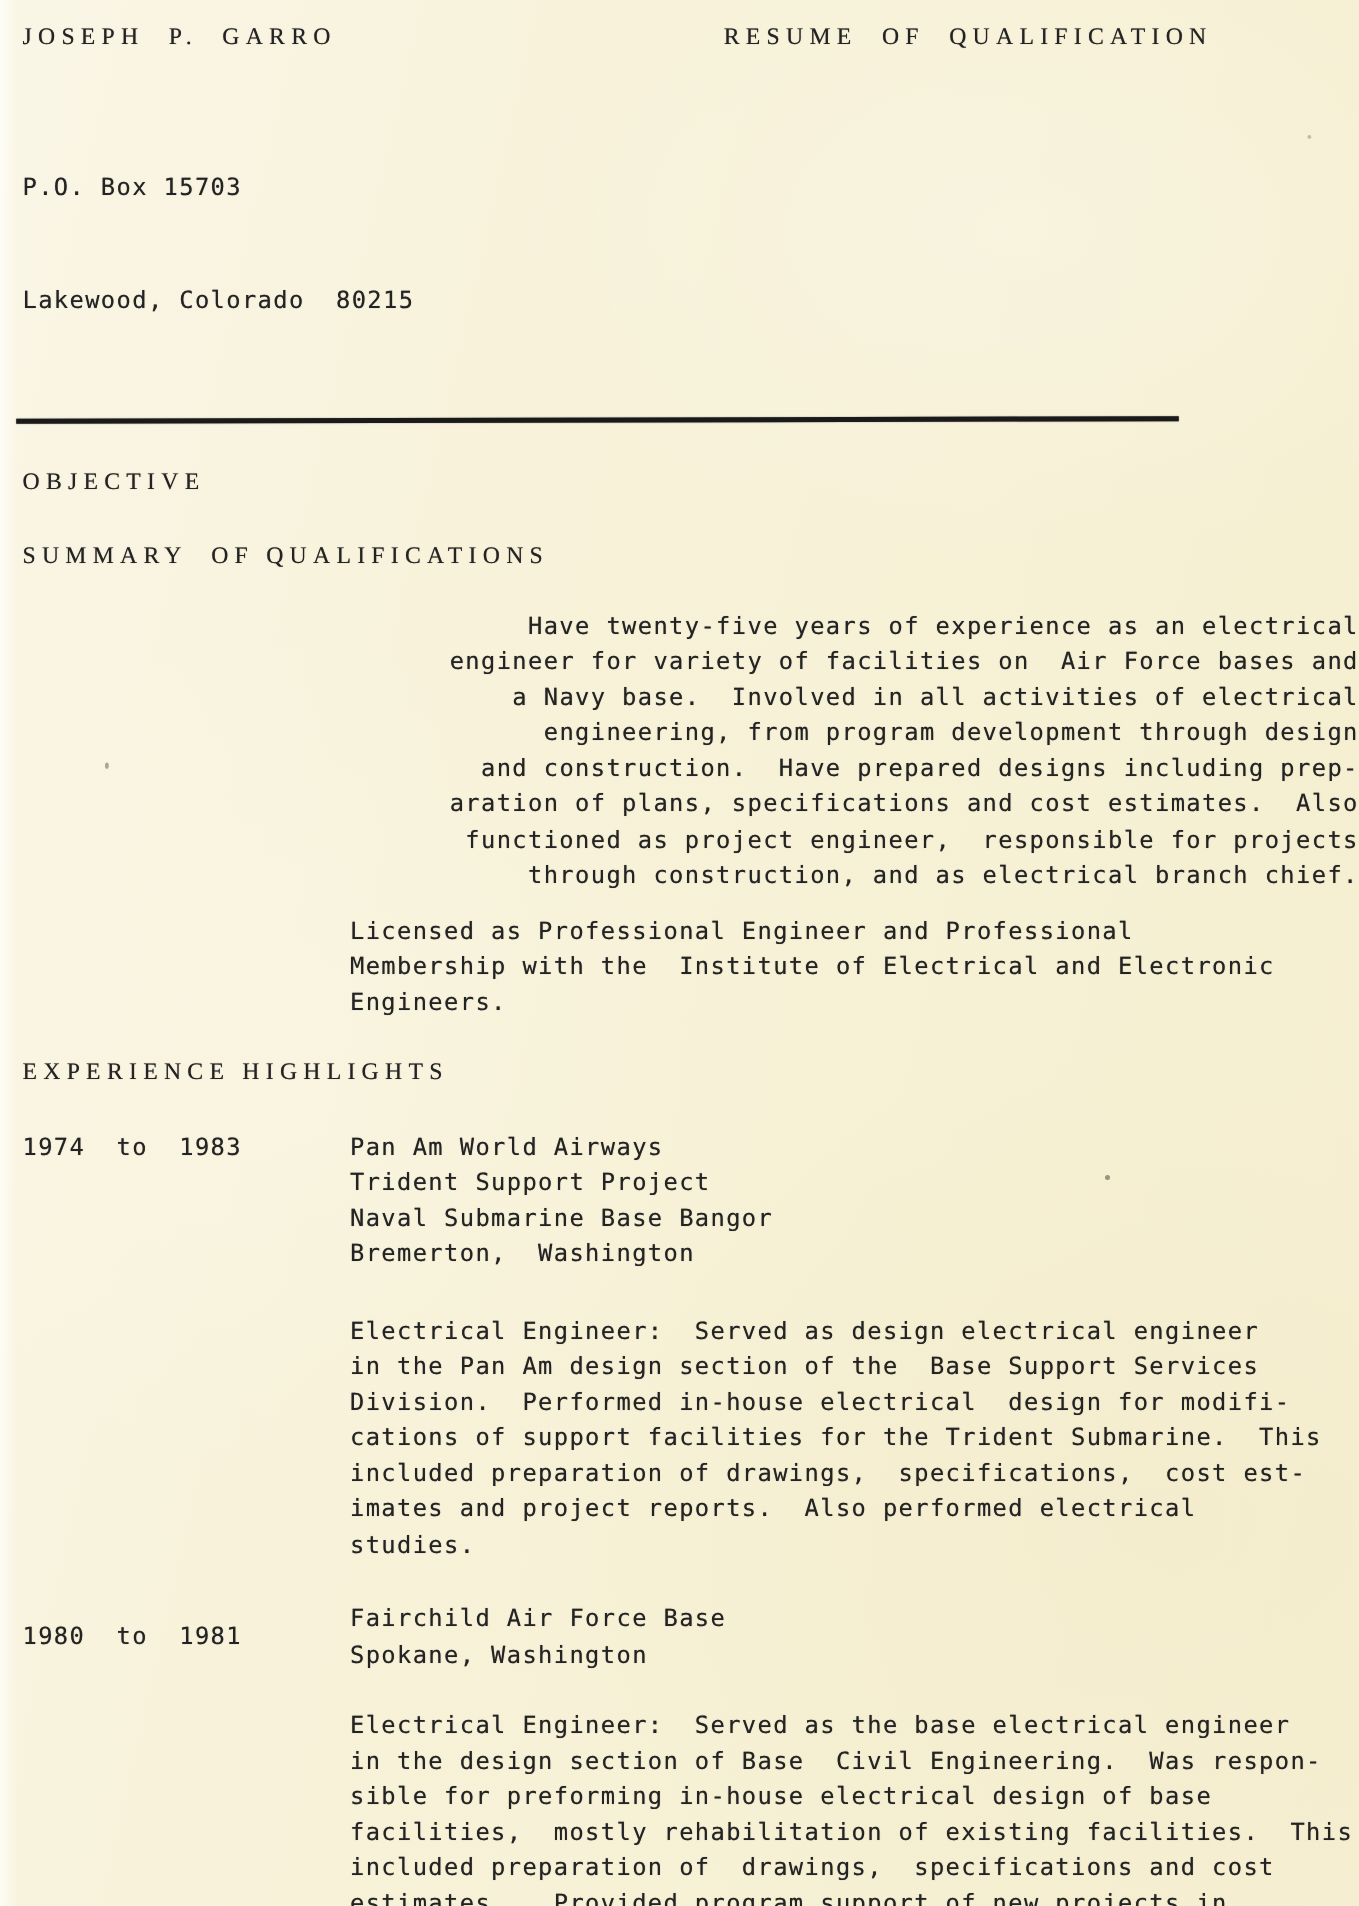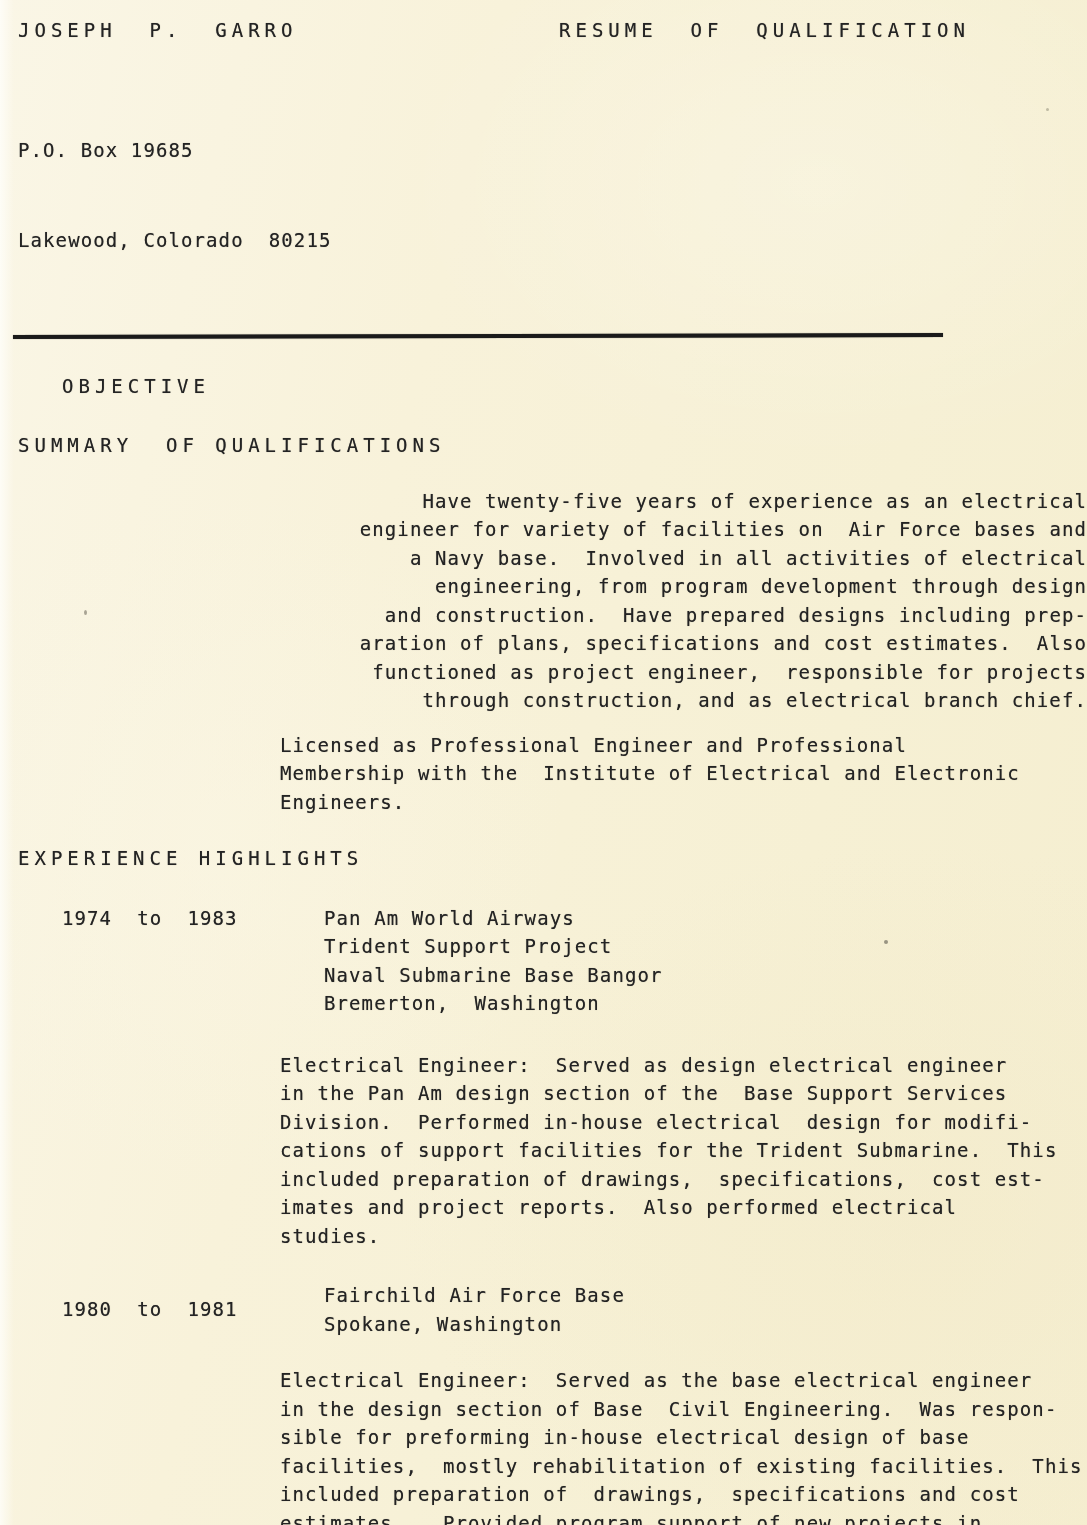--- a/index.html
+++ b/index.html
@@ -27,37 +27,37 @@
   }
   .page::before {
     content: "";
     position: absolute;
     left: 0; top: 0; bottom: 0;
     width: 14px;
     background: linear-gradient(90deg, rgba(255,255,252,0.75), rgba(255,255,252,0));
     pointer-events: none;
   }
   .pre { white-space: pre-wrap; }
-  .tracked { letter-spacing: 5px; white-space: pre-wrap; }
+  .tracked { letter-spacing: 5px; white-space: pre-wrap; font-family: Liberation Serif, serif; }
 
   .header { display: flex; padding: 16px 0 0 18px; }
   .h-title { margin-left: auto; margin-right: 117px; }
 
   .address { margin: 30px 0 0 18px; line-height: 30px; white-space: pre-wrap; }
 
   .rule {
     margin: 19px 0 0 13px;
     width: 930px;
     height: 4px;
     background: #1a1a1a;
     transform: rotate(-0.12deg);
     box-shadow: 0 0 1px rgba(20,20,20,0.6);
   }
 
-  .row { display: flex; padding-left: 44px; }
+  .row { display: flex; }
   .col-label { flex: 0 0 262px; padding-left: 18px; white-space: pre-wrap; }
   .col-body { flex: 1 1 auto; }
 
   .objective-row { margin-top: 34px; }
 
   .heading { margin-left: 18px; }
   .summary-heading { margin-top: 31px; }
   .experience-heading { margin-top: 28px; }
 
   .body-block { margin-left: 280px; }
@@ -82,21 +82,21 @@
 <body>
 
 <div class="page">
 
   <header class="header">
     <div class="h-name tracked">JOSEPH  P.  GARRO</div>
     <div class="h-title tracked">RESUME  OF  QUALIFICATION</div>
   </header>
 
   <div class="address">
-    <div>P.O. Box 19685</div>
+    <div>P.O. Box 15703</div>
     <div>Lakewood, Colorado  80215</div>
   </div>
 
   <div class="rule"></div>
 
   <section class="row objective-row">
     <div class="col-label tracked">OBJECTIVE</div>
   </section>
 
   <div class="heading tracked summary-heading">SUMMARY  OF QUALIFICATIONS</div>

